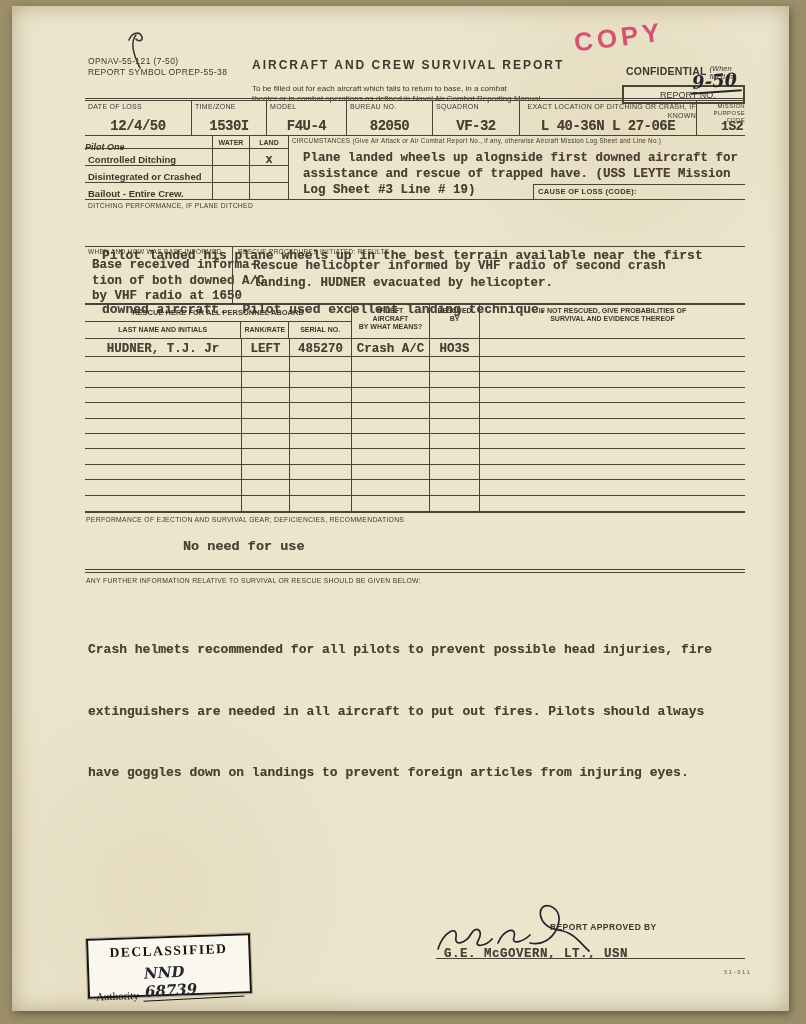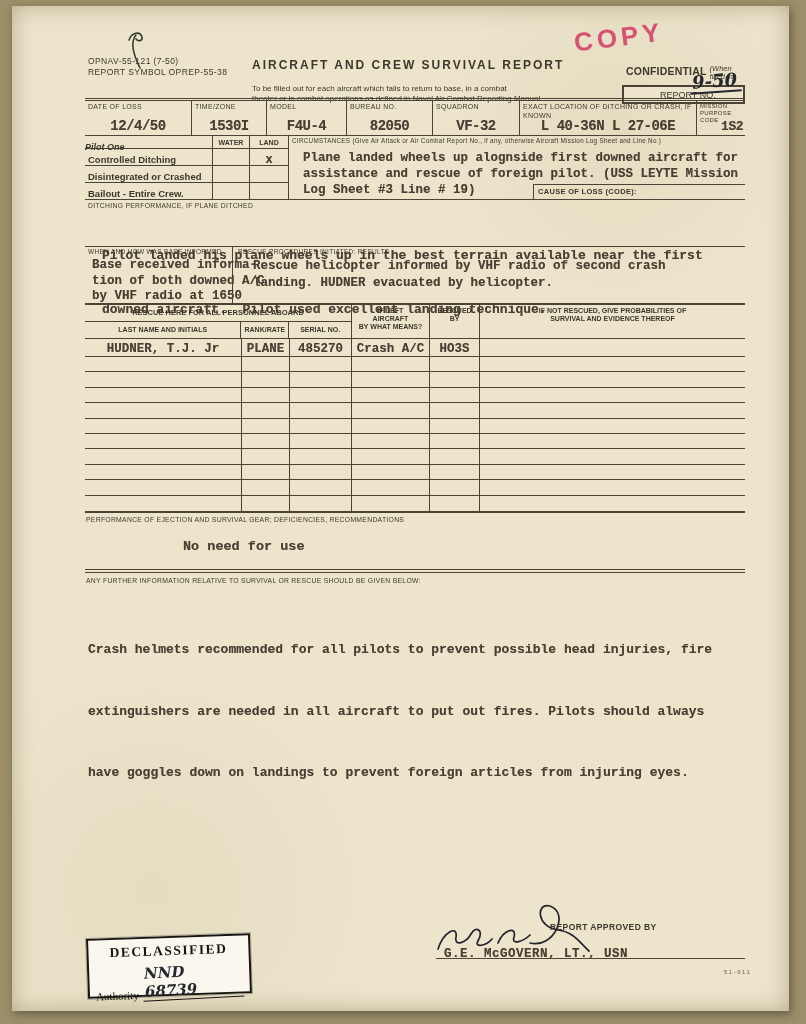--- a/index.html
+++ b/index.html
@@ -15,21 +15,21 @@
   body{ background:#9b8e69; font-family:"Liberation Sans", sans-serif; position:relative; }
   .scan{
     position:absolute; left:12px; top:6px; width:777px; height:1005px;
     background:
       radial-gradient(circle at 78% 12%, rgba(188,166,120,.14), transparent 18%),
       radial-gradient(circle at 18% 88%, rgba(178,158,112,.12), transparent 22%),
       var(--paper);
     box-shadow: inset 0 0 22px rgba(96,78,40,.38), 2px 3px 8px rgba(0,0,0,.35);
   }
   .abs{ position:absolute; }
-  .lbl{ font-size:7px; letter-spacing:.3px; color:var(--ink); line-height:8.5px; }
+  .lbl{ font-size:7px; letter-spacing:.3px; color:var(--ink); line-height:8.5px;text-align:right; }
   .typed{ font-family:"Liberation Mono","DejaVu Sans Mono",monospace; font-weight:bold;
           color:var(--type); text-shadow:0 0 .6px rgba(75,63,51,.55); }
   .hand{ font-family:"DejaVu Serif",serif; font-style:italic; color:var(--pen); }
   .cell{ border-right:1px solid var(--line); position:relative; height:100%; }
   .cell:last-child{ border-right:none; }
 
   
   .opnav{ left:76px; top:50px; font-size:8.5px; color:var(--ink); letter-spacing:.4px; line-height:11px; }
   .title-wrap{ left:240px; top:52px; width:420px; }
   .title{ font-size:12px; font-weight:bold; letter-spacing:2px; color:var(--ink); }
@@ -230,21 +230,21 @@
       <div class="check-row">
         <div class="ch1"><span class="check-label">Bailout - Entire Crew.</span></div>
         <div class="ch2"><span class="typed xmark"></span></div>
         <div class="ch3"><span class="typed xmark"></span></div>
       </div>
     </div>
     <div class="circ">
       <span class="lbl circ-lbl">CIRCUMSTANCES (Give Air Attack or Air Combat Report No., if any, otherwise Aircraft Mission Log Sheet and Line No.)</span>
       <div class="typed circ-text">
         <div>Plane landed wheels up alognside first downed aircraft for</div>
-        <div>assistance and rescue of foreign pilot. (USS LEYTE Mission</div>
+        <div>assistance and rescue of trapped have. (USS LEYTE Mission</div>
         <div>Log Sheet #3 Line # 19)</div>
       </div>
       <div class="cause-box">
         <span class="lbl cause-lbl">CAUSE OF LOSS (CODE):</span>
       </div>
     </div>
   </div>
 
   <div class="abs band-ditch">
     <span class="lbl sec-lbl">DITCHING PERFORMANCE, IF PLANE DITCHED</span>
@@ -305,21 +305,21 @@
           <span>IF NOT RESCUED, GIVE PROBABILITIES OF</span><br>
           <span>SURVIVAL AND EVIDENCE THEREOF</span>
         </span>
       </div>
     </div>
     <div class="p-row p-data">
       <div class="p-c pc1">
           <span class="typed pd">HUDNER, T.J. Jr</span>
         </div>
       <div class="p-c pc2">
-          <span class="typed pd">PLANE</span>
+          <span class="typed pd">LEFT</span>
         </div>
       <div class="p-c pc3">
           <span class="typed pd">485270</span>
         </div>
       <div class="p-c pc4">
           <span class="typed pd">Crash A/C</span>
         </div>
       <div class="p-c pc5">
           <span class="typed pd">HO3S</span>
         </div>

